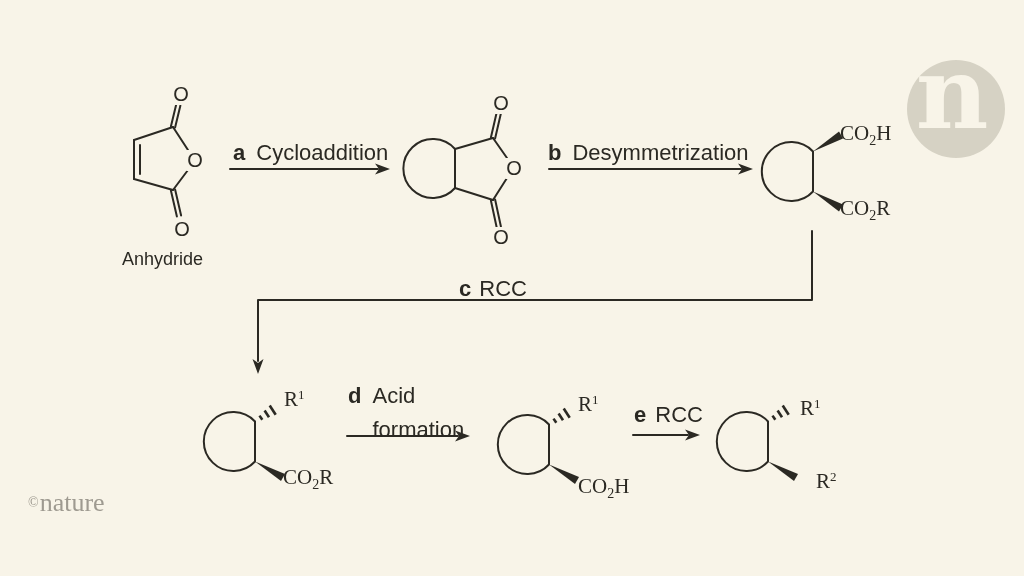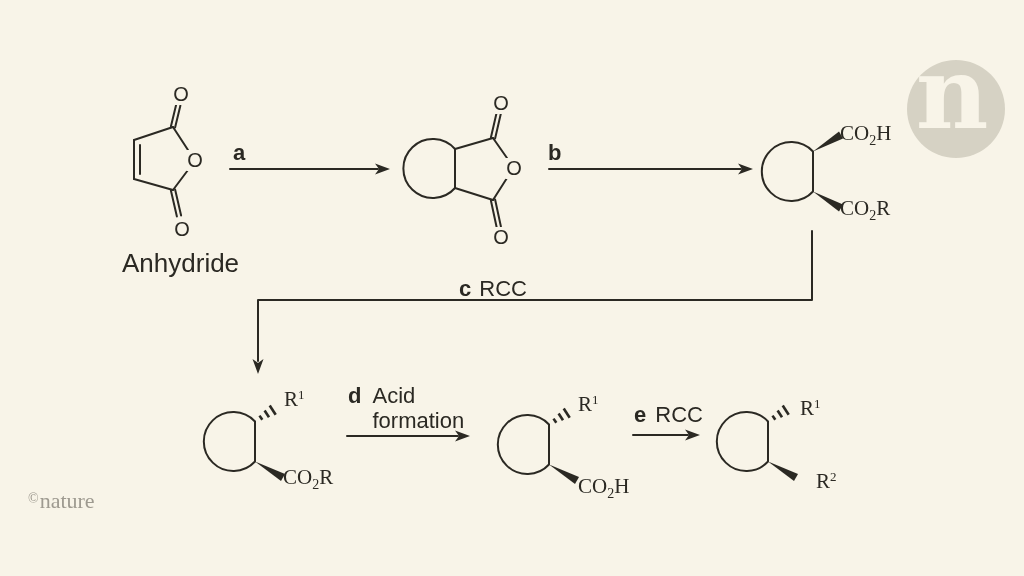--- a/index.html
+++ b/index.html
@@ -15,31 +15,31 @@
   .lbl{position:absolute;white-space:nowrap;line-height:1.05;}
   .atom{
     font-size:20px;
     transform:translateX(-50%);
     background:#f8f4e8;
     padding:0 1px;
   }
   .formula{font-size:21px;font-family:Liberation Serif, serif;}
   .formula sub{font-size:14px;vertical-align:-5px;line-height:0;}
   .formula sup{font-size:13px;vertical-align:7px;line-height:0;}
-  .caption{font-size:26px;}
+  .caption{font-size:18px;}
   .step{font-size:22px;display:flex;gap:11px;align-items:flex-start;}
   .step b{font-weight:bold;}
-  .step .col{display:flex;flex-direction:column;gap:2px;}
+  .step .col{display:flex;flex-direction:column;gap:11px;}
   .wordmark{
     display:flex;align-items:flex-end;
     font-family:"Liberation Serif","DejaVu Serif",serif;
     color:#9e9a90;
   }
   .wordmark .copy{font-size:14px;margin:0 1px 3px 0;}
-  .wordmark .wm{font-size:22px;line-height:0.82;letter-spacing:0;}
+  .wordmark .wm{font-size:26px;line-height:0.82;letter-spacing:0;}
 </style>
 </head>
 <body>
 
 <div class="canvas">
 
   <svg class="art" width="1024" height="576" viewBox="0 0 1024 576">
 
     <g>
       <circle cx="956" cy="109" r="49" fill="#d6d2c4"></circle>
@@ -144,23 +144,25 @@
   <span class="lbl atom" style="left:182px;top:219px">O</span>
 
   <span class="lbl atom" style="left:501px;top:93px">O</span>
   <span class="lbl atom" style="left:514px;top:158px">O</span>
   <span class="lbl atom" style="left:501px;top:227px">O</span>
 
   <span class="lbl caption" style="left:122px;top:250px">Anhydride</span>
 
   <div class="lbl step" style="left:233px;top:141px">
     <b>a</b>
+    <span>Cycloaddition</span>
   </div>
   <div class="lbl step" style="left:548px;top:141px">
     <b>b</b>
+    <span>Desymmetrization</span>
   </div>
   <div class="lbl step" style="left:459px;top:277px;gap:8px">
     <b>c</b>
     <span>RCC</span>
   </div>
   <div class="lbl step" style="left:348px;top:384px">
     <b>d</b>
     <span class="col">
       <span>Acid</span>
       <span>formation</span>

